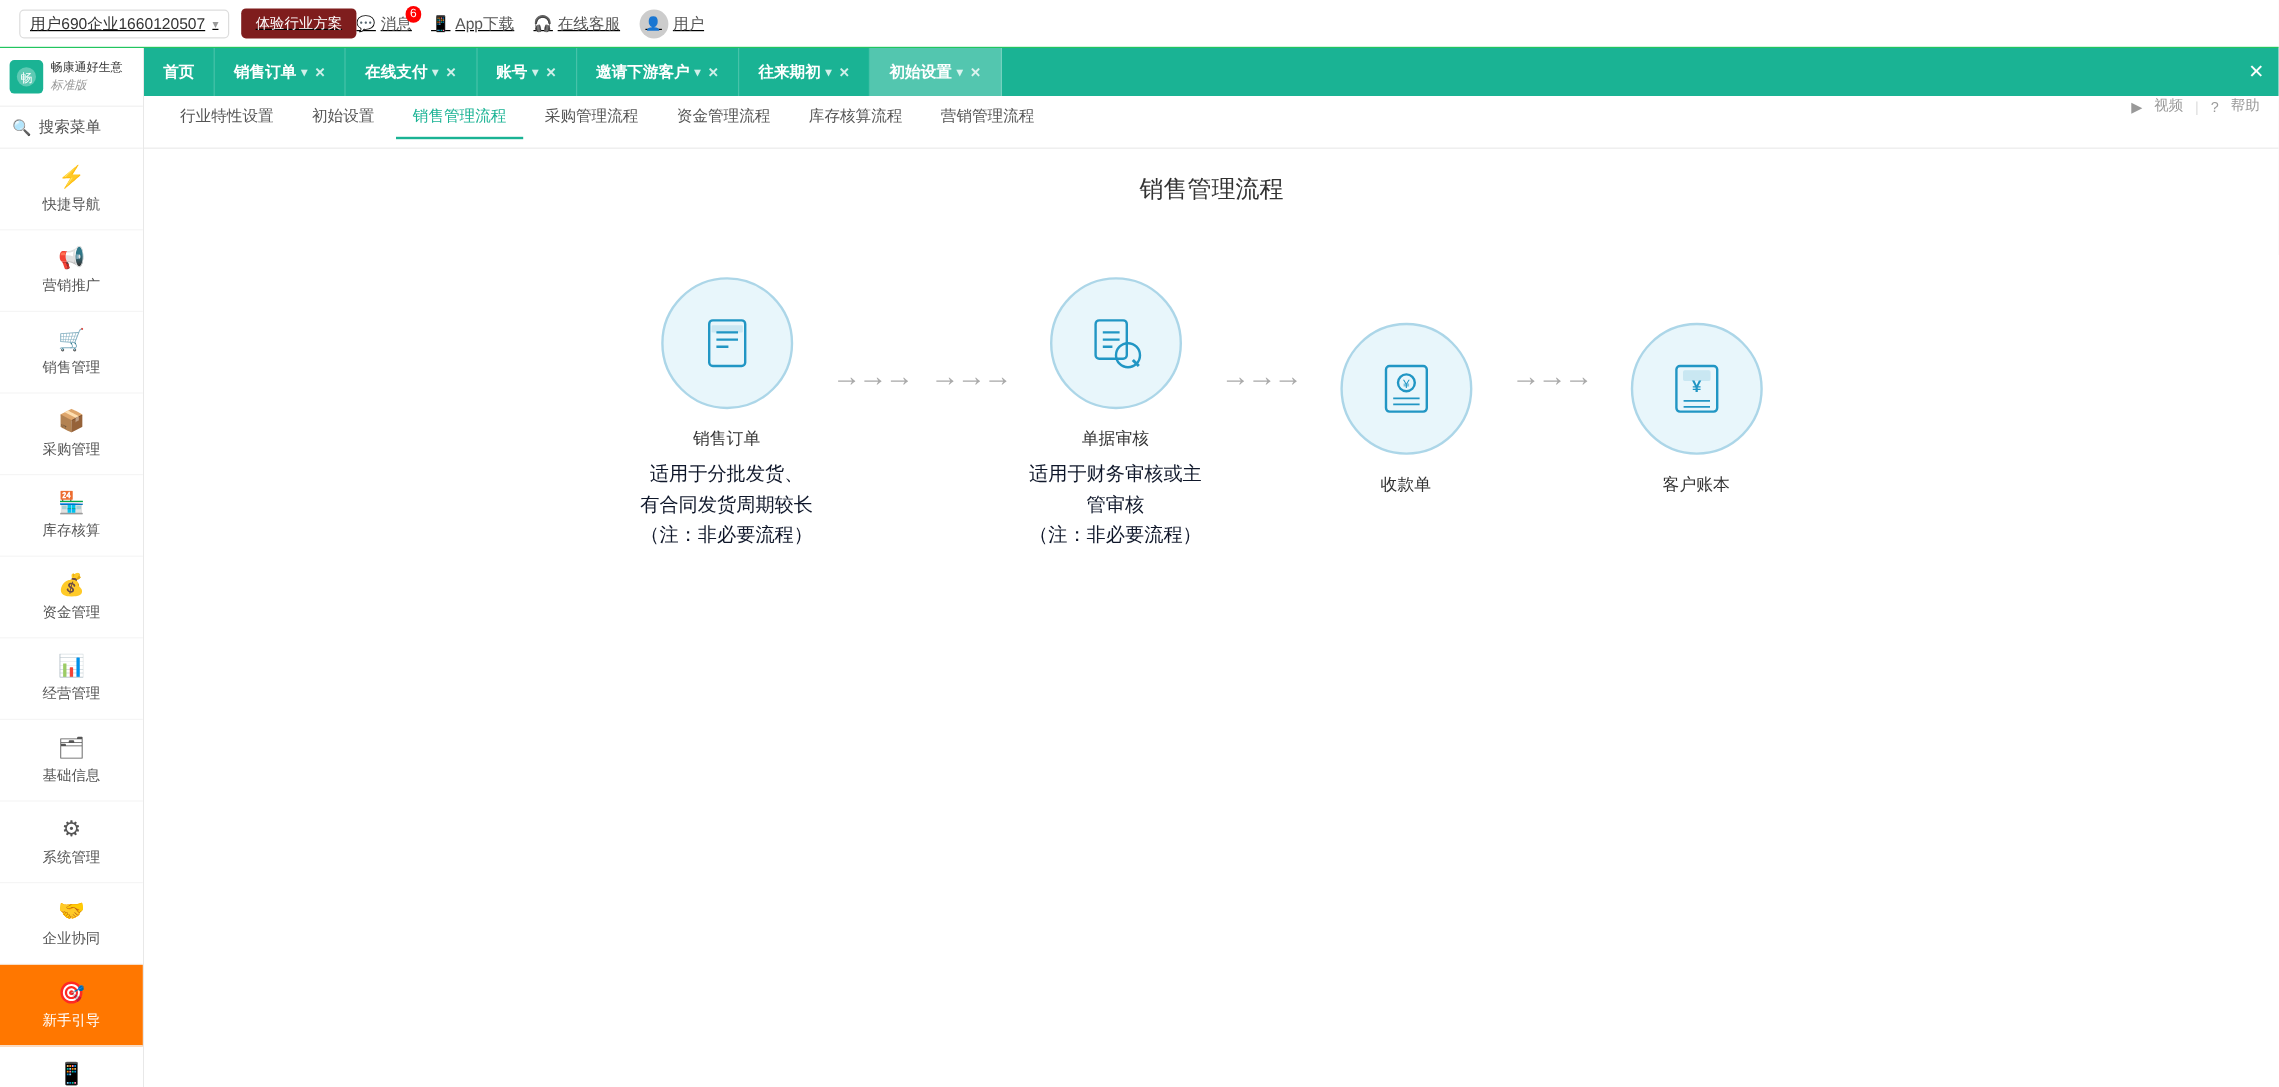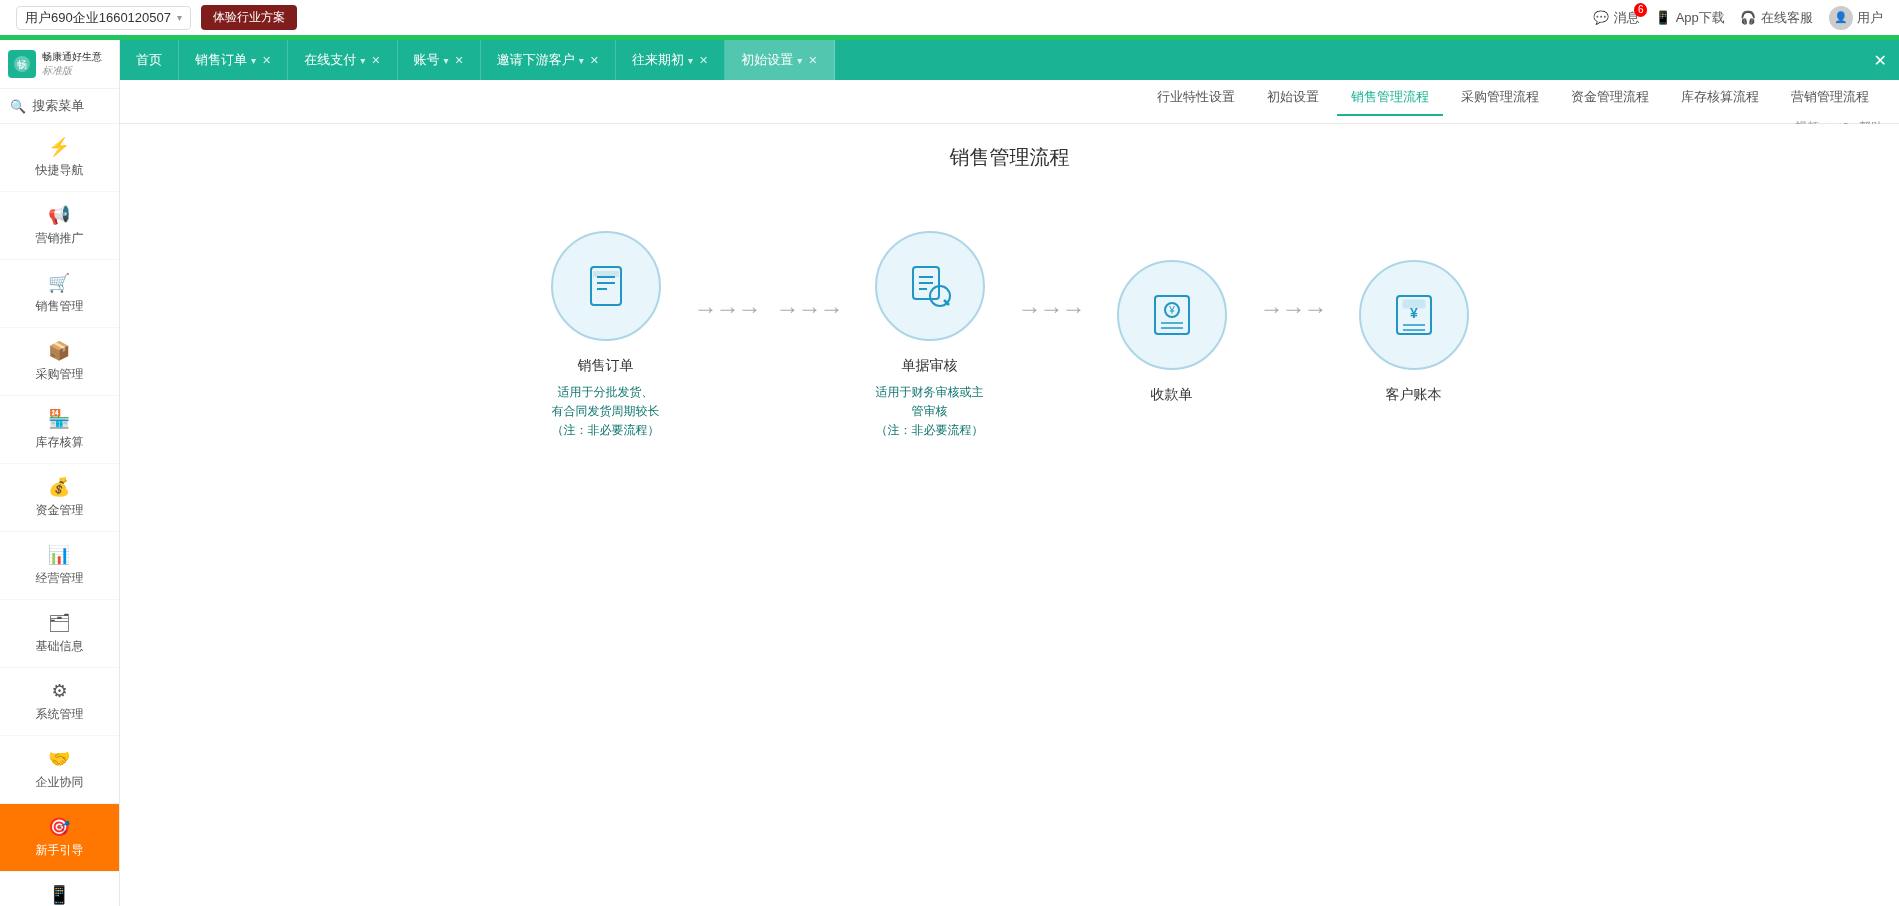--- a/index.html
+++ b/index.html
@@ -2,25 +2,25 @@
 <html><head>
   <meta charset="utf-8">
   <style>
     * { margin: 0; padding: 0; box-sizing: border-box; }
     body { font-family: "Microsoft YaHei", "PingFang SC", sans-serif; font-size: 13px; background: #f5f5f5; overflow: hidden; }
 
     
     .top-bar {
       height: 40px;
       background: #fff;
-      border-bottom: 5px solid #22c55e;
+      border-bottom: 1px solid #22c55e;
       display: flex;
       align-items: center;
       padding: 0 16px;
-      justify-content: space-between;
+      text-decoration: underline;
     }
     .top-bar-left { display: flex; align-items: center; gap: 10px; }
     .company-selector {
       display: flex; align-items: center; border: 1px solid #ddd; border-radius: 4px;
       padding: 2px 8px; cursor: pointer; gap: 6px; font-size: 13px; color: #333;
     }
     .company-selector .arrow { font-size: 10px; color: #999; }
     .trial-btn {
       background: #7f1d1d; color: #fff; border: none; border-radius: 4px;
       padding: 4px 12px; cursor: pointer; font-size: 12px;
@@ -78,21 +78,21 @@
       border-right: 1px solid rgba(255,255,255,0.2);
     }
     .nav-tab.active { background: rgba(255,255,255,0.25); }
     .nav-tab .close-x { font-size: 11px; opacity: 0.8; cursor: pointer; margin-left: 2px; }
     .nav-tab .chevron { font-size: 10px; opacity: 0.8; }
     .nav-close-all { margin-left: auto; color: #fff; padding: 0 12px; cursor: pointer; font-size: 16px; }
 
     
     .sub-tabs {
       background: #fff; border-bottom: 1px solid #e8e8e8;
-      display: flex; align-items: flex-end; padding: 0 16px; height: 44px; gap: 4px; flex-direction: column;
+      display: flex; align-items: flex-start; padding: 0 16px; height: 44px; gap: 4px;
     }
     .sub-tab {
       padding: 8px 14px; cursor: pointer; font-size: 13px; color: #555;
       border-bottom: 2px solid transparent; margin-bottom: -1px;
     }
     .sub-tab.active { color: #1ab394; border-bottom: 2px solid #1ab394; }
     .sub-tab-actions { margin-left: auto; display: flex; align-items: center; gap: 10px; color: #999; font-size: 12px; cursor: pointer; }
 
     
     .page-content { flex: 1; overflow-y: auto; background: #fff; padding: 20px; }
@@ -102,21 +102,21 @@
     .flow-diagram { display: flex; align-items: center; justify-content: center; gap: 0; padding: 20px 0 40px; }
     .flow-step { display: flex; flex-direction: column; align-items: center; width: 160px; }
     .flow-circle {
       width: 110px; height: 110px; border-radius: 50%;
       border: 2px solid #acd6e8; background: #e8f6fb;
       display: flex; align-items: center; justify-content: center;
       margin-bottom: 16px; position: relative;
     }
     .flow-circle svg { width: 50px; height: 50px; }
     .flow-step-name { font-size: 14px; color: #333; margin-bottom: 8px; font-weight: 500; }
-    .flow-step-desc { font-size: 12px; color: #0f766e; text-align: center; line-height: 1.6; }
+    .flow-step-desc { font-size: 16px; color: #0f172a; text-align: center; line-height: 1.6; }
 
     .flow-arrow { color: #aaa; font-size: 24px; padding: 0 8px; margin-bottom: 60px; letter-spacing: -2px; }
   </style>
 </head>
 <body>
 
 <div class="top-bar">
   <div class="top-bar-left">
     <div class="company-selector">
       <span>用户690企业1660120507</span>
@@ -213,21 +213,21 @@
         <div class="sidebar-item">
           <span class="s-icon">📱</span>
         </div>
       </div>
 
   </div>
 
   <div class="main-content">
 
     <div class="nav-tabs">
-      <div id="nav-tabs-container" style="display:flex; align-items:center; flex:1; overflow:hidden;">
+      <div id="nav-tabs-container" style="display:flex; align-items:center; flex:1; overflow:hidden;font-weight:bold;">
           <div class="nav-tab">
             <span>首页</span>
           </div>
           <div class="nav-tab">
             <span>销售订单</span> 
             <span class="chevron">▾</span>
             <span class="close-x">✕</span>
           </div>
           <div class="nav-tab">
             <span>在线支付</span> 

